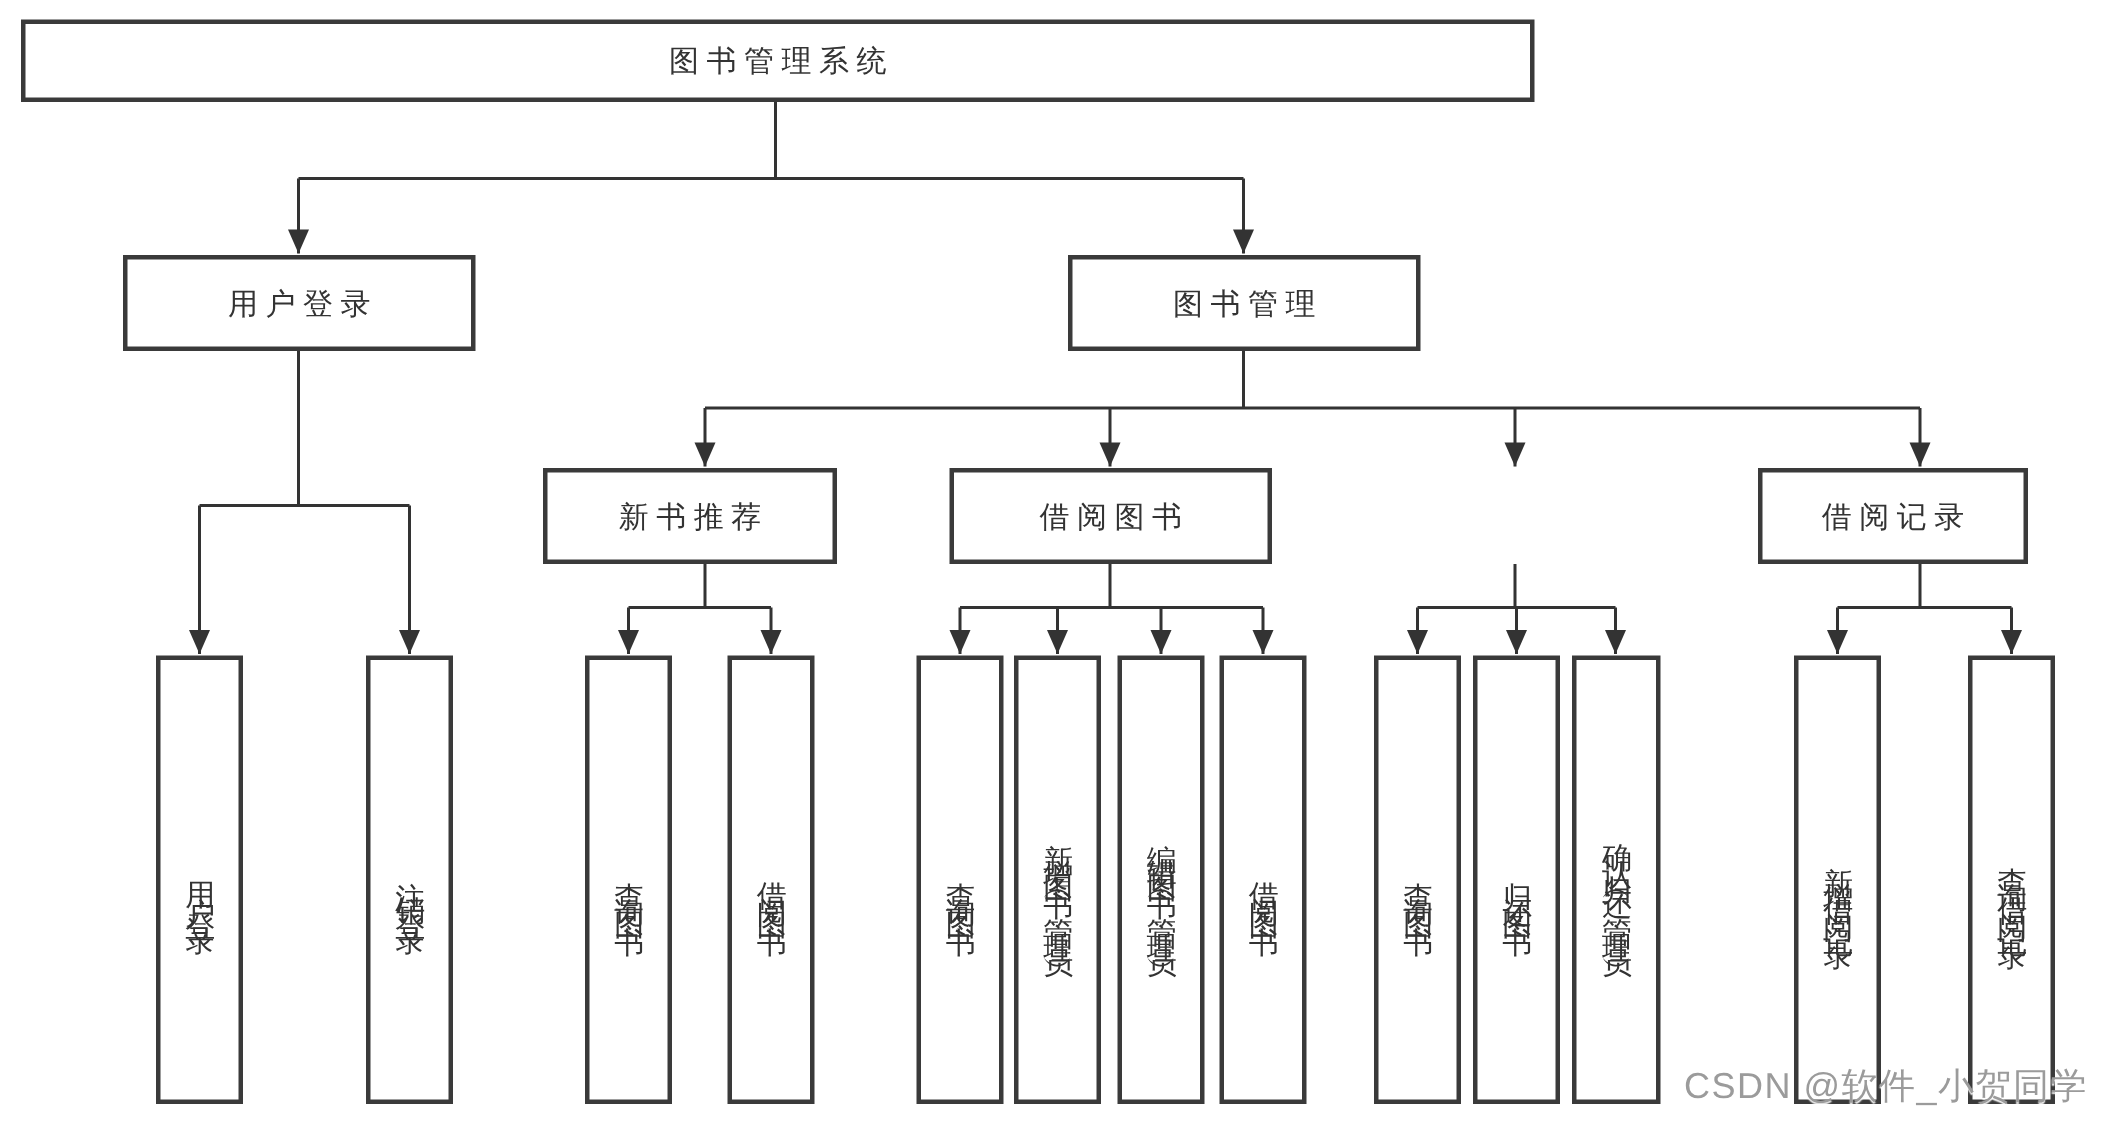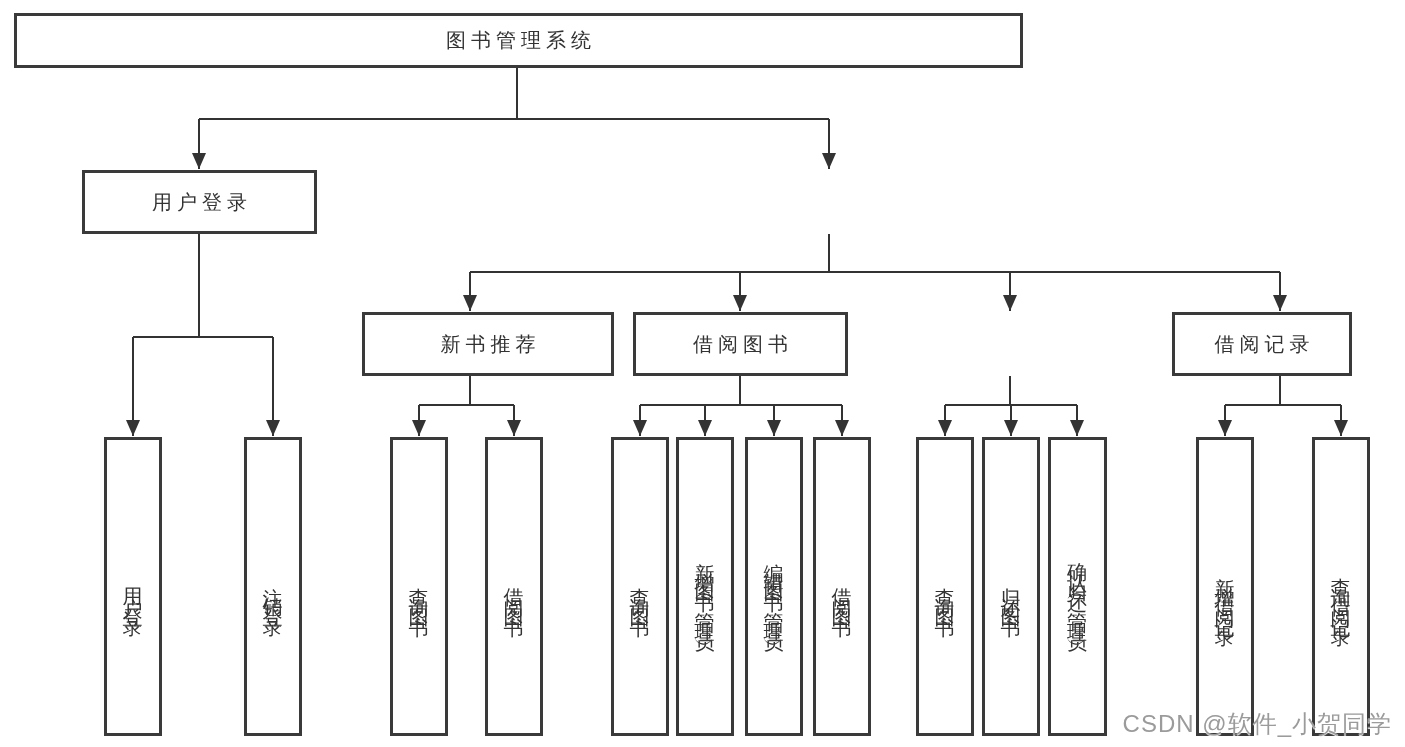--- a/index.html
+++ b/index.html
@@ -88,22 +88,25 @@
       M1334 420 L1348 420 L1341 436 Z"></path>
   </svg>
 
   <div class="box h" style="left:14px;top:13px;width:1009px;height:55px">
     <span>图书管理系统</span>
   </div>
 
   <div class="box h" style="left:82px;top:170px;width:235px;height:64px">
     <span>用户登录</span>
   </div>
+  <div class="box h" style="left:712px;top:170px;width:235px;height:64px">
+    <span>图书管理</span>
+  </div>
 
-  <div class="box h" style="left:362px;top:312px;width:252px;height:64px">
+  <div class="box h" style="left:362px;top:312px;width:196px;height:64px">
     <span>新书推荐</span>
   </div>
   <div class="box h" style="left:633px;top:312px;width:215px;height:64px">
     <span>借阅图书</span>
   </div>
   <div class="box h" style="left:1172px;top:312px;width:180px;height:64px">
     <span>借阅记录</span>
   </div>
 
   <div class="box v" style="left:104px;top:437px;width:58px;height:299px">

